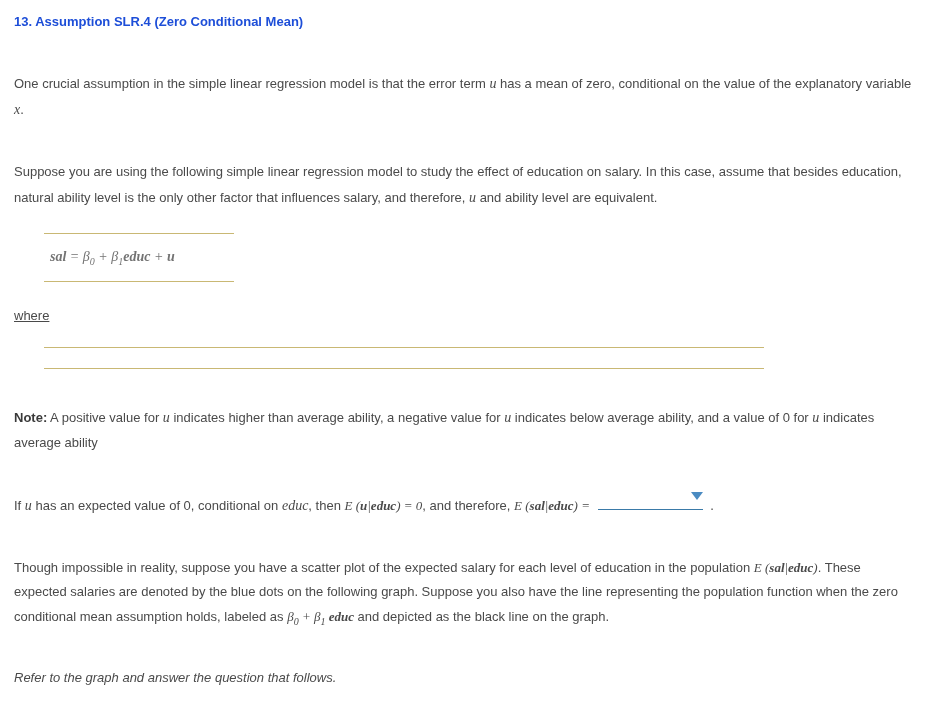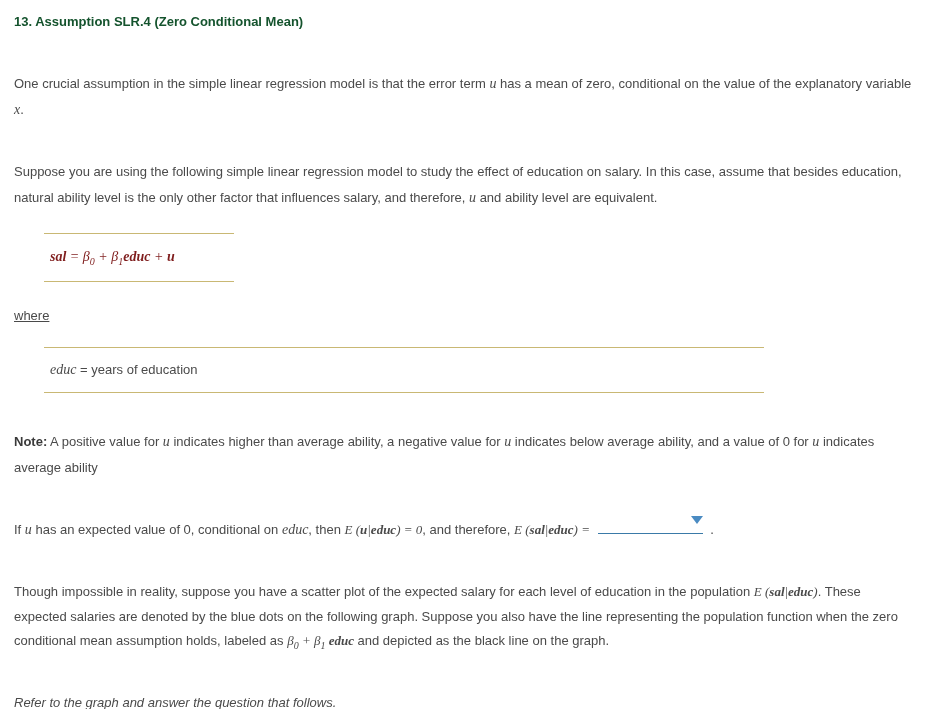--- a/index.html
+++ b/index.html
@@ -11,21 +11,21 @@
       font-family: Arial, Helvetica, sans-serif;
       font-size: 13px;
       color: #4a4a4a;
       background: #ffffff;
       padding: 10px 14px;
       width: 926px;
       line-height: 1.9;
     }
     .heading {
       font-weight: bold;
-      color: #14532d;
+      color: #1d4ed8;
       margin-bottom: 6px;
     }
     .para {
       margin-bottom: 18px;
       color: #4a4a4a;
       margin-top: 36px;
     }
     .italic-var {
       font-style: italic;
       font-family: 'Times New Roman', serif;
@@ -38,21 +38,21 @@
     .hr-gold {
       border: none;
       border-top: 1.5px solid #c9b874;
       margin: 0;
     }
     .formula-inner {
       padding: 10px 6px;
       font-family: 'Times New Roman', serif;
       font-style: italic;
       font-size: 14px;
-      color: #7f1d1d;
+      color: #737373;
     }
     .where-label {
       color: #4a4a4a;
       margin: 10px 0 18px 0;
       text-decoration: underline;
     }
     .def-block {
       margin: 10px 0 28px 30px;
       width: 720px;
     }
@@ -117,23 +117,20 @@
     <span class="math"><b>sal</b> = <i>β</i><sub>0</sub> + <i>β</i><sub>1</sub><b>educ</b> + <b>u</b></span>
   </div>
   <hr class="hr-gold">
 </div>
 
 <div class="where-label">where</div>
 
 <div class="def-block">
   <hr class="hr-gold">
   <div class="def-inner">
-    <div class="def-line">
-      <span class="italic-var">educ</span><span> = years of education</span>
-    </div>
   </div>
   <hr class="hr-gold">
 </div>
 
 <div class="para">
   <span class="note-label">Note:</span><span> A positive value for </span><span class="italic-var">u</span><span> indicates higher than average ability, a negative value for </span><span class="italic-var">u</span><span> indicates below average ability, and a value of 0 for </span><span class="italic-var">u</span><span> indicates average ability</span>
 </div>
 
 <div class="para">
   <span>If </span><span class="italic-var">u</span><span> has an expected value of 0, conditional on </span><span class="italic-var">educ</span><span>, then </span><span class="math"><i>E</i> (<b>u</b>|<b>educ</b>) = 0</span><span>, and therefore, </span><span class="math"><i>E</i> (<b>sal</b>|<b>educ</b>) =</span>

